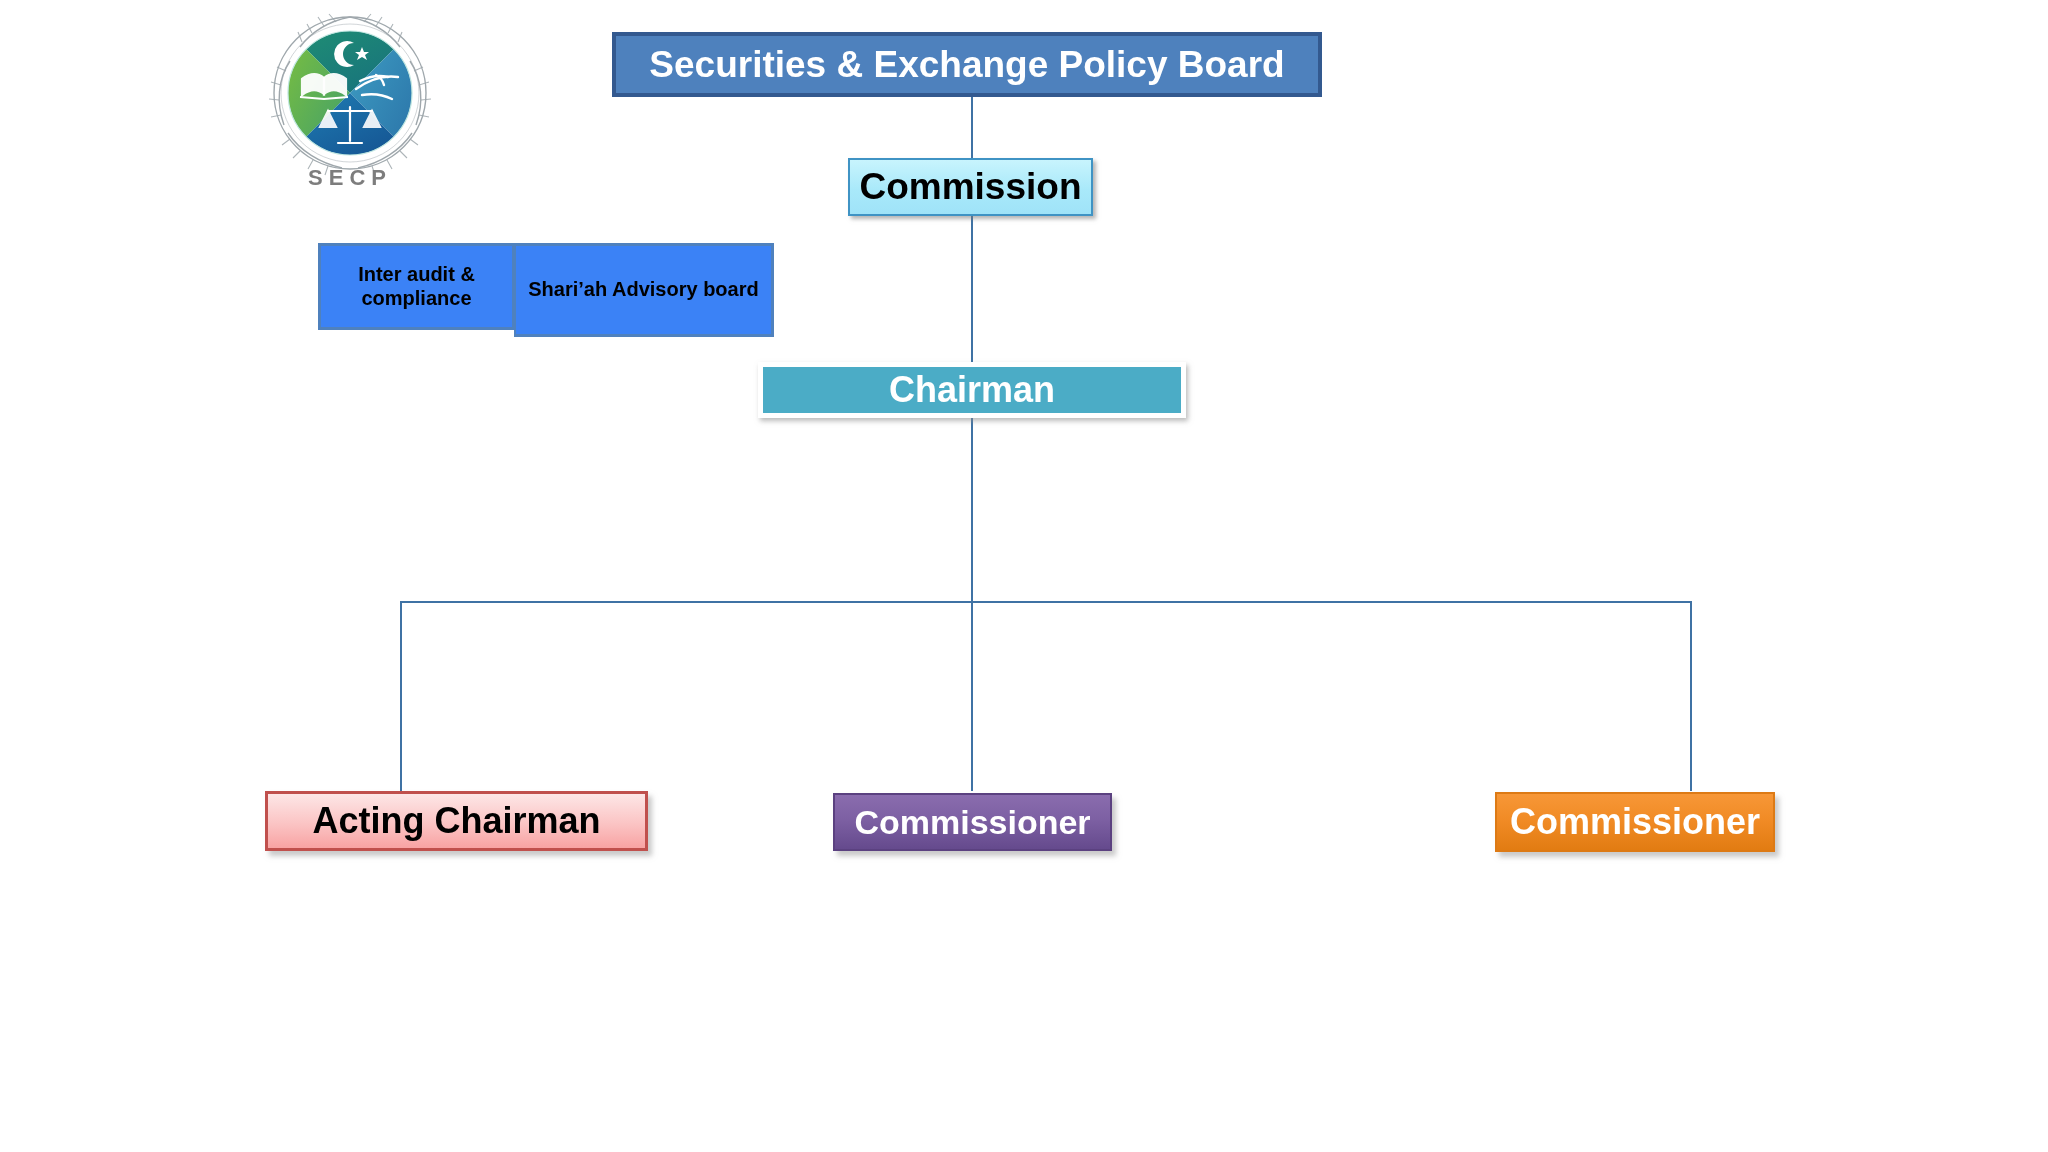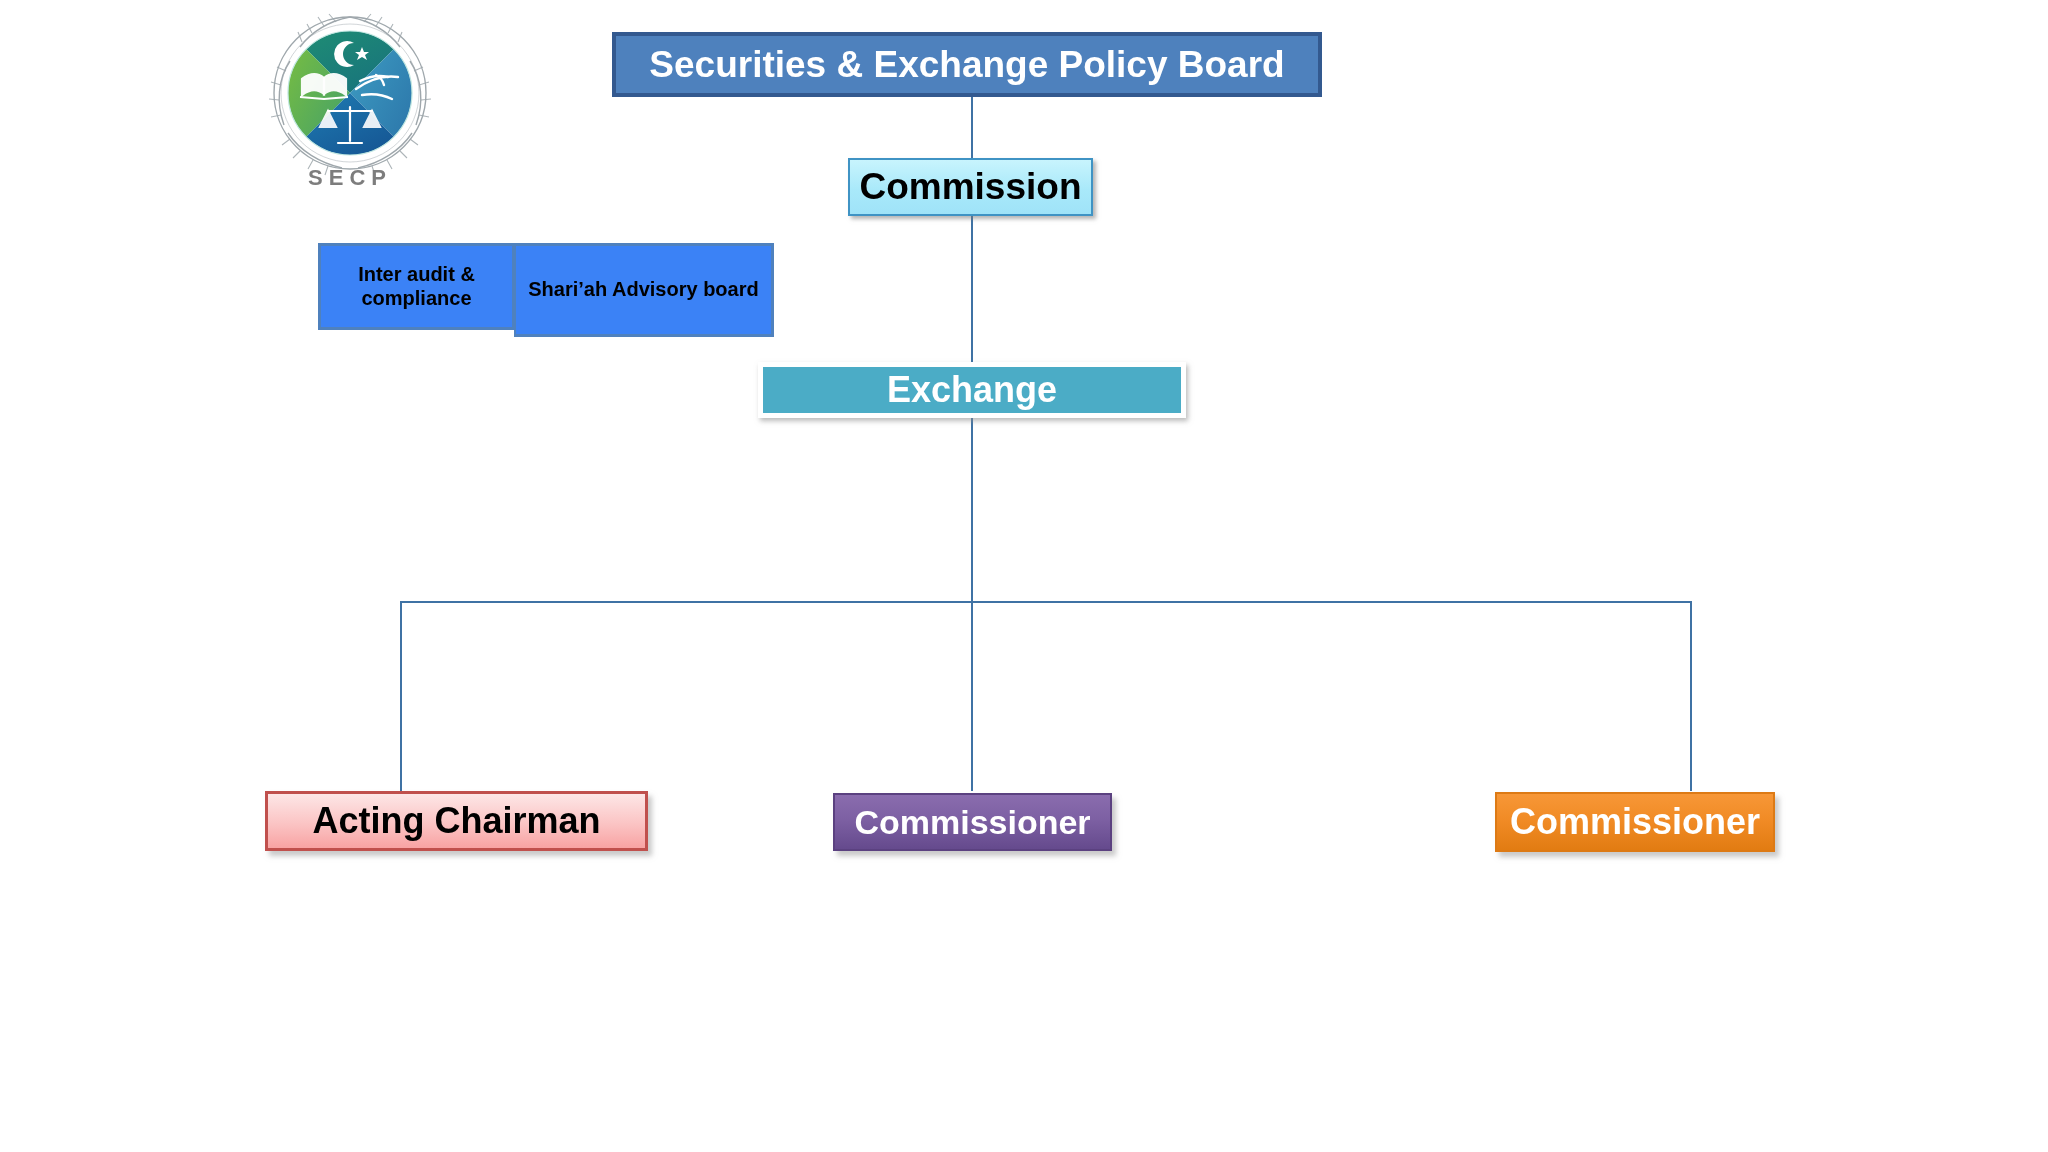--- a/index.html
+++ b/index.html
@@ -232,21 +232,21 @@
   <div class="vline" style="left:1690px; top:601px; height:190px;"></div>
 
   <div class="node node-policy-board" style="left:612px; top:32px; width:710px; height:65px;">Securities &amp; Exchange Policy Board</div>
 
   <div class="node node-commission" style="left:848px; top:158px; width:245px; height:58px;">Commission</div>
 
   <div class="node node-plain left-pair" style="left:318px; top:243px; width:196px; height:87px;">Inter audit &amp; compliance</div>
 
   <div class="node node-plain right-pair" style="left:514px; top:243px; width:260px; height:94px;">Shari’ah Advisory board</div>
 
-  <div class="node node-chairman" style="left:758px; top:362px; width:428px; height:56px;">Exchange</div>
+  <div class="node node-chairman" style="left:758px; top:362px; width:428px; height:56px;">Chairman</div>
 
   <div class="node node-acting-chairman" style="left:265px; top:791px; width:383px; height:60px;">Acting Chairman</div>
 
   <div class="node node-commissioner-purple" style="left:833px; top:793px; width:279px; height:58px;">Commissioner</div>
 
   <div class="node node-commissioner-orange" style="left:1495px; top:792px; width:280px; height:60px;">Commissioner</div>
 
 </div>
 
 </body></html>

